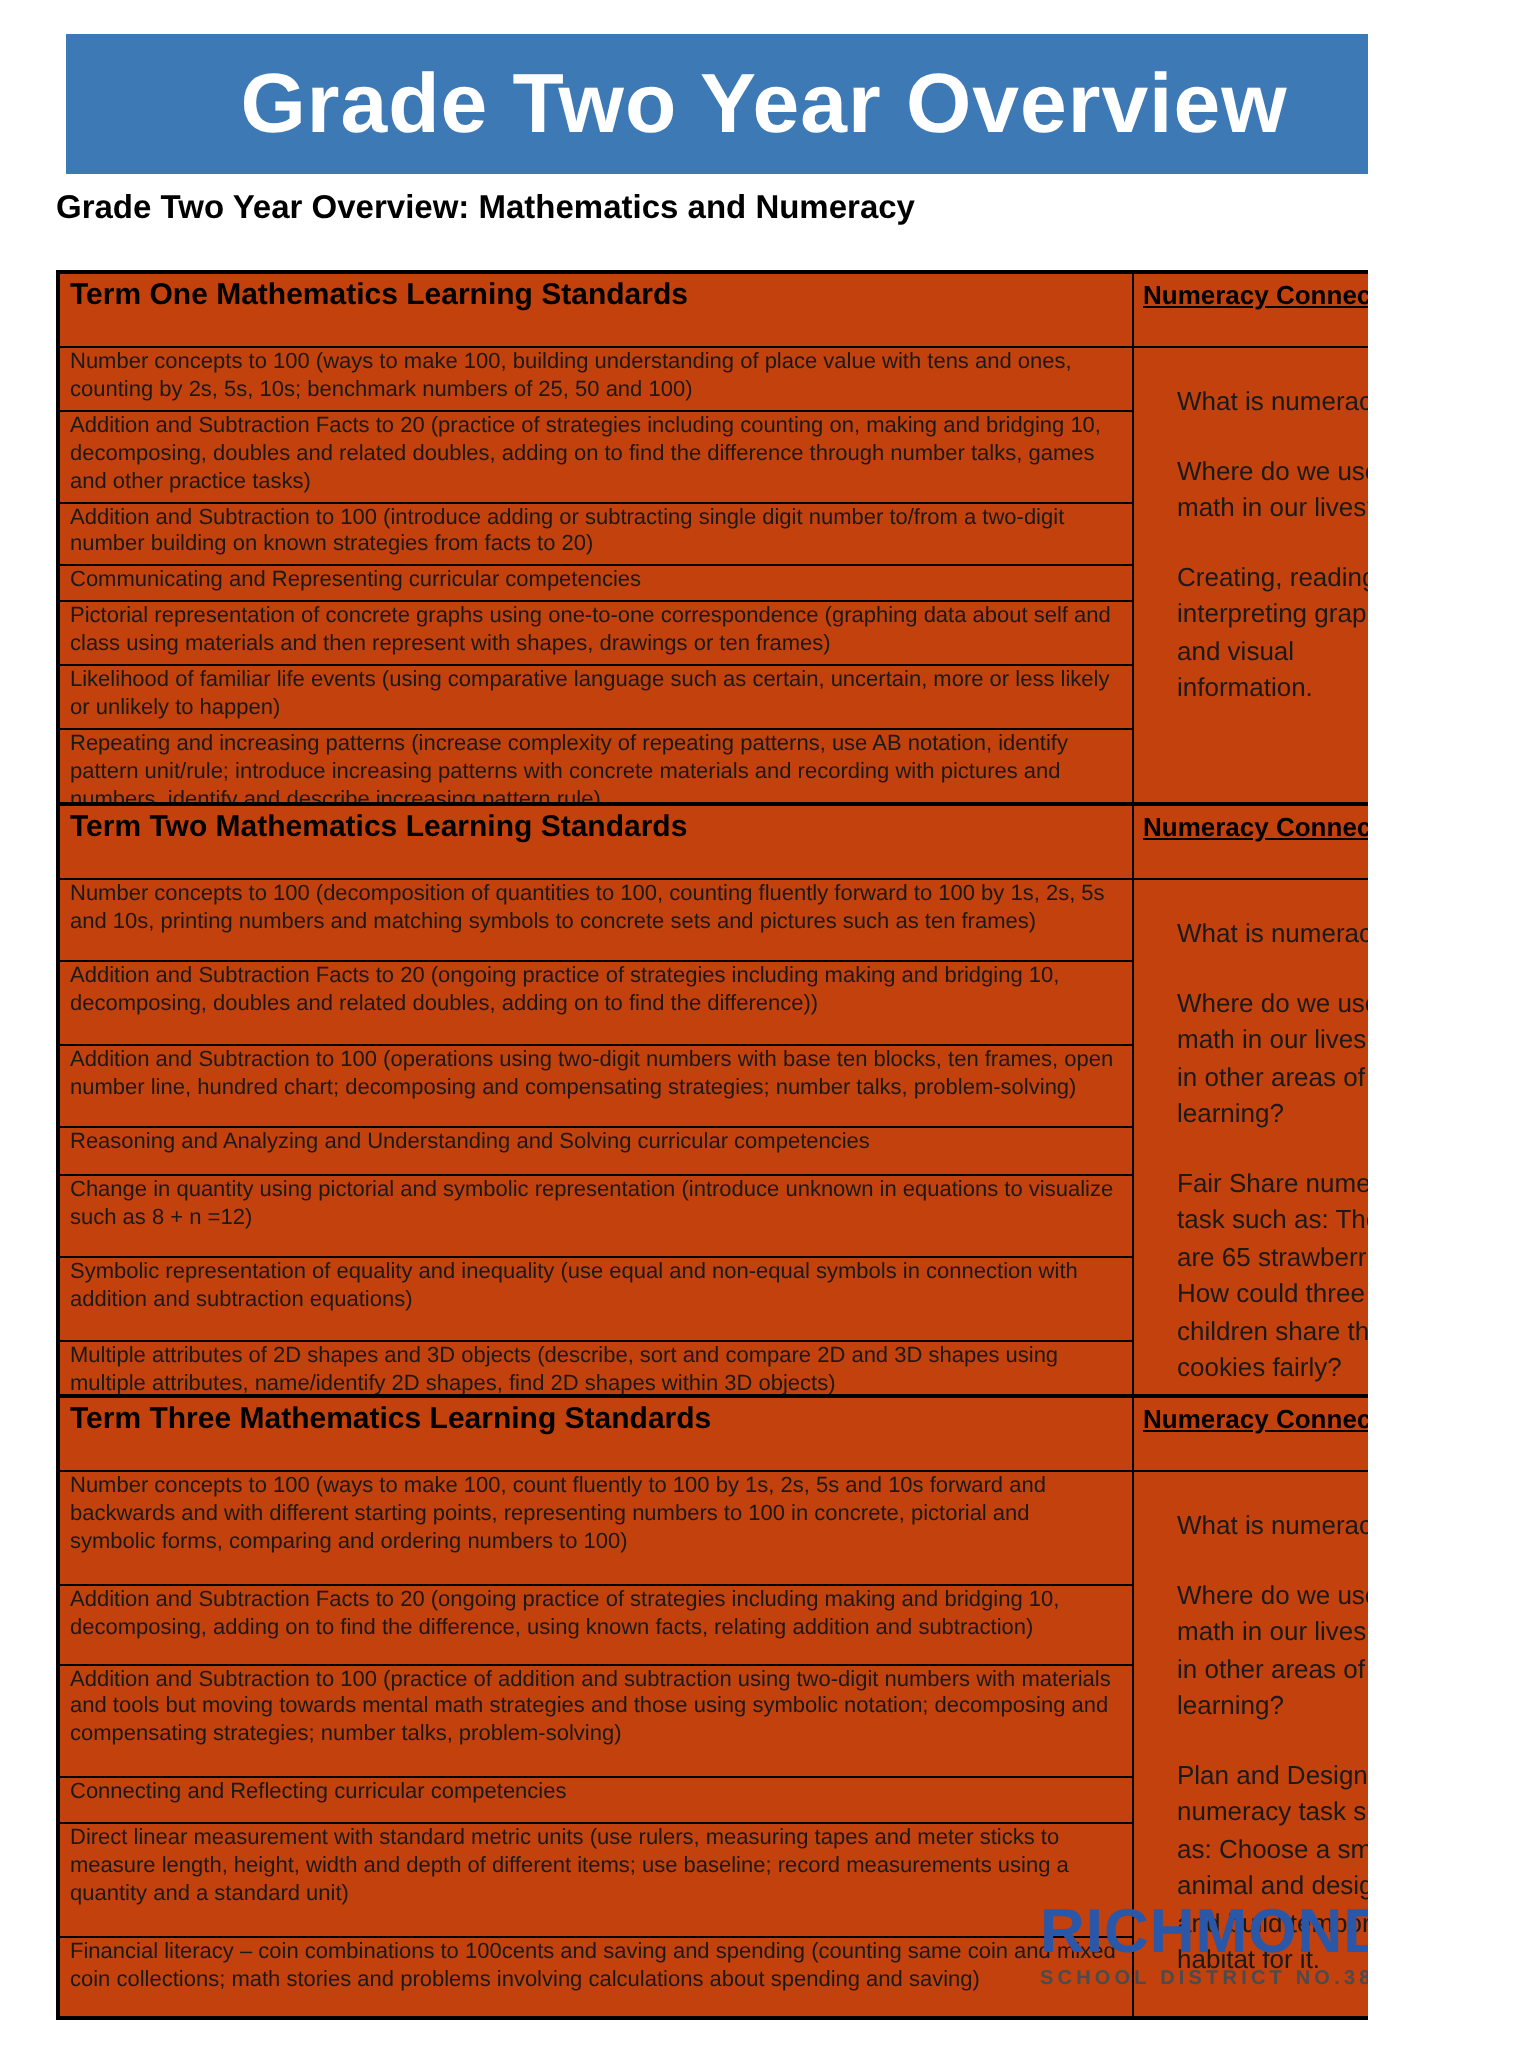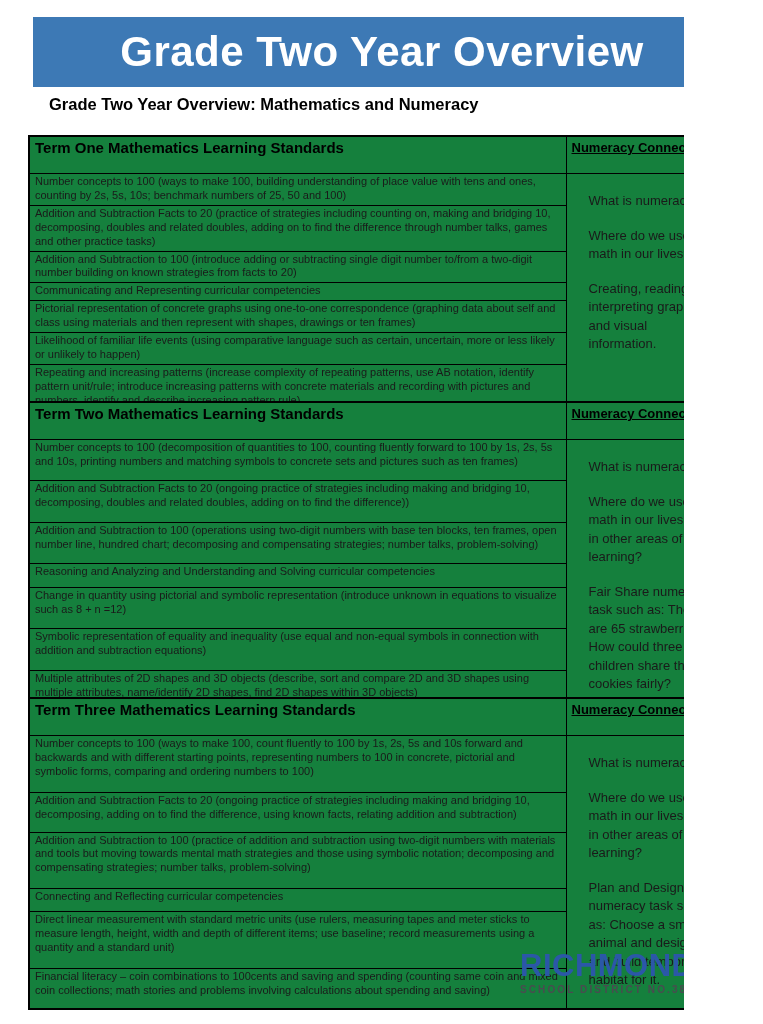--- a/index.html
+++ b/index.html
@@ -30,32 +30,31 @@
     white-space: nowrap;
   }
 
   
   .subtitle {
     position: absolute;
     left: 28px; top: 95px;
     font-size: 16.5px;
     font-weight: bold;
     color: #000000;
-    margin-left: 21px;
   }
 
   
   table.doc-table {
     position: absolute;
     left: 28px;
     width: 709px;
     border-collapse: collapse;
     table-layout: fixed;
     border: 2px solid #000000;
-    background: #15803d;
+    background: #c2410c;
   }
   .t1 { top: 135px; }
   .t2 { top: 401px; }
   .t3 { top: 697px; }
 
   table.doc-table th, table.doc-table td {
     border: 1px solid #000000;
     vertical-align: top;
     text-align: left;
   }

